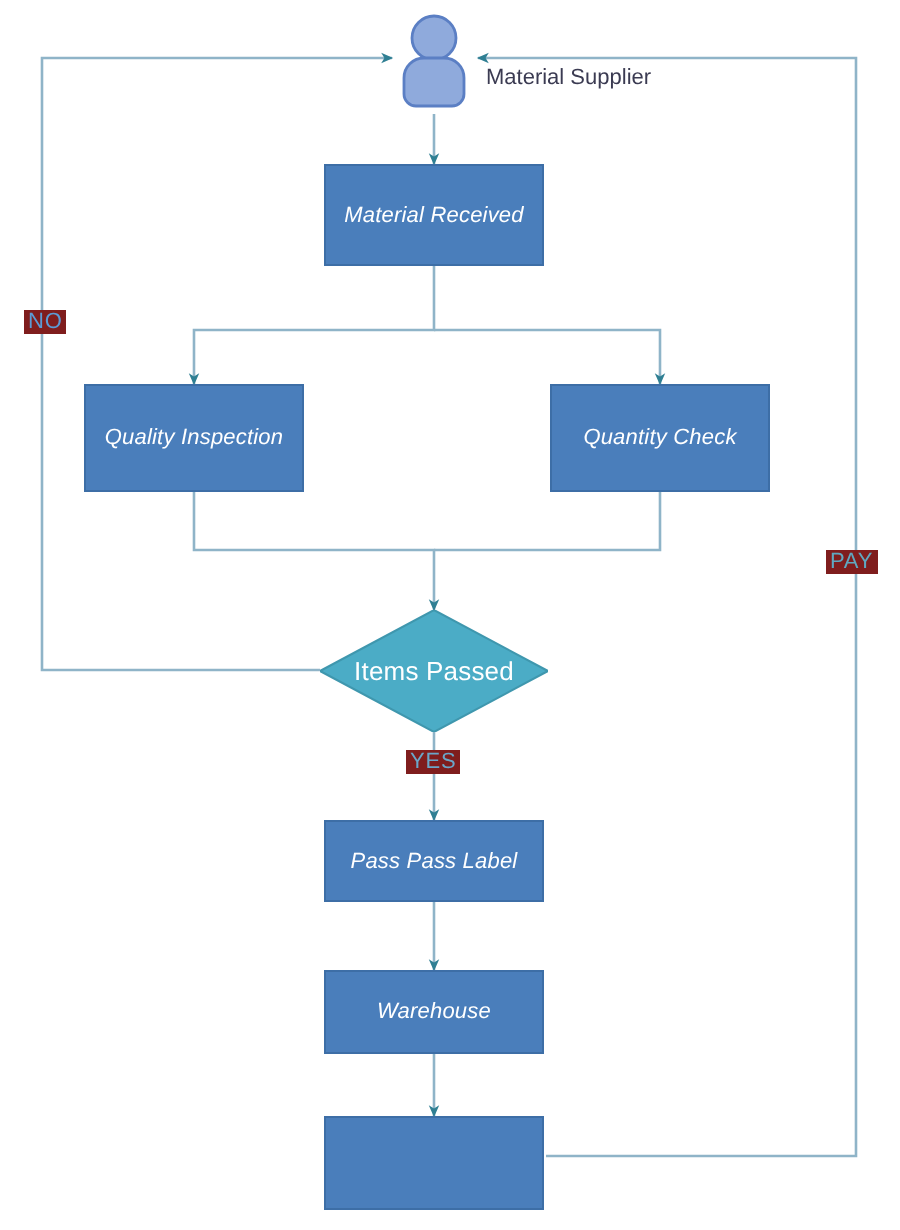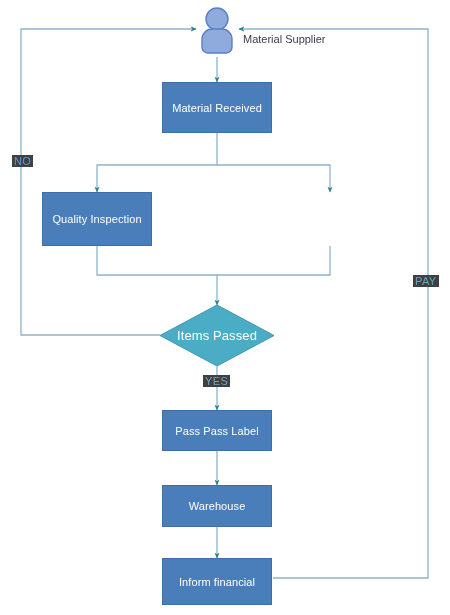--- a/index.html
+++ b/index.html
@@ -37,20 +37,21 @@
     letter-spacing: .1px;
     z-index: 3;
   }
   .proc {
     background: #4A7EBB;
     border: 1px solid #3d6ea6;
   }
   .proc span {
     display: block;
     padding: 0 6px;
+    font-style: italic;
   }
   .decision-wrap {
     position: absolute;
     z-index: 3;
   }
   .decision-wrap svg {
     position: absolute;
     left: 0;
     top: 0;
   }
@@ -76,21 +77,21 @@
     color: #3b3b52;
     font-size: 11px;
     white-space: nowrap;
     z-index: 4;
   }
   .edge-label {
     position: absolute;
     font-size: 11px;
     letter-spacing: .4px;
     z-index: 4;
-    background: #404040;
+    background: #7f1d1d;
     padding: 0 2px;
   }
   .edge-label.no  { color: #5b9bd5; }
   .edge-label.yes { color: #6aa6c8; }
   .edge-label.pay { color: #5fa8c0; }
 </style>
 </head>
 <body>
 
 <div id="canvas">
@@ -133,37 +134,39 @@
   <div class="actor-label" style="left:243px; top:33px;">Material Supplier</div>
 
   <div class="node proc" style="left:162px; top:82px; width:110px; height:51px;">
     <span>Material Received</span>
   </div>
 
   <div class="node proc" style="left:42px; top:192px; width:110px; height:54px;">
     <span>Quality Inspection</span>
   </div>
 
+  <div class="node proc" style="left:275px; top:192px; width:110px; height:54px;">
+    <span>Quantity Check</span>
+  </div>
 
   <div class="decision-wrap" style="left:160px; top:305px; width:114px; height:61px;">
     <svg width="114" height="61" viewBox="0 0 114 61">
       <polygon points="57,0 114,30.5 57,61 0,30.5" fill="#4BACC6" stroke="#3f97ae" stroke-width="1"></polygon>
     </svg>
     <div class="decision-label">Items Passed</div>
   </div>
 
   <div class="node proc" style="left:162px; top:410px; width:110px; height:41px;">
     <span>Pass Pass Label</span>
   </div>
 
   <div class="node proc" style="left:162px; top:485px; width:110px; height:42px;">
     <span>Warehouse</span>
   </div>
 
   <div class="node proc" style="left:162px; top:558px; width:110px; height:47px; flex-direction:column;">
-    <span>Inform financial</span>
   </div>
 
   <div class="edge-label no" style="left:12px; top:155px;">NO</div>
   <div class="edge-label yes" style="left:203px; top:375px;">YES</div>
   <div class="edge-label pay" style="left:413px; top:275px;">PAY</div>
 
 </div>
 
 </body></html>

